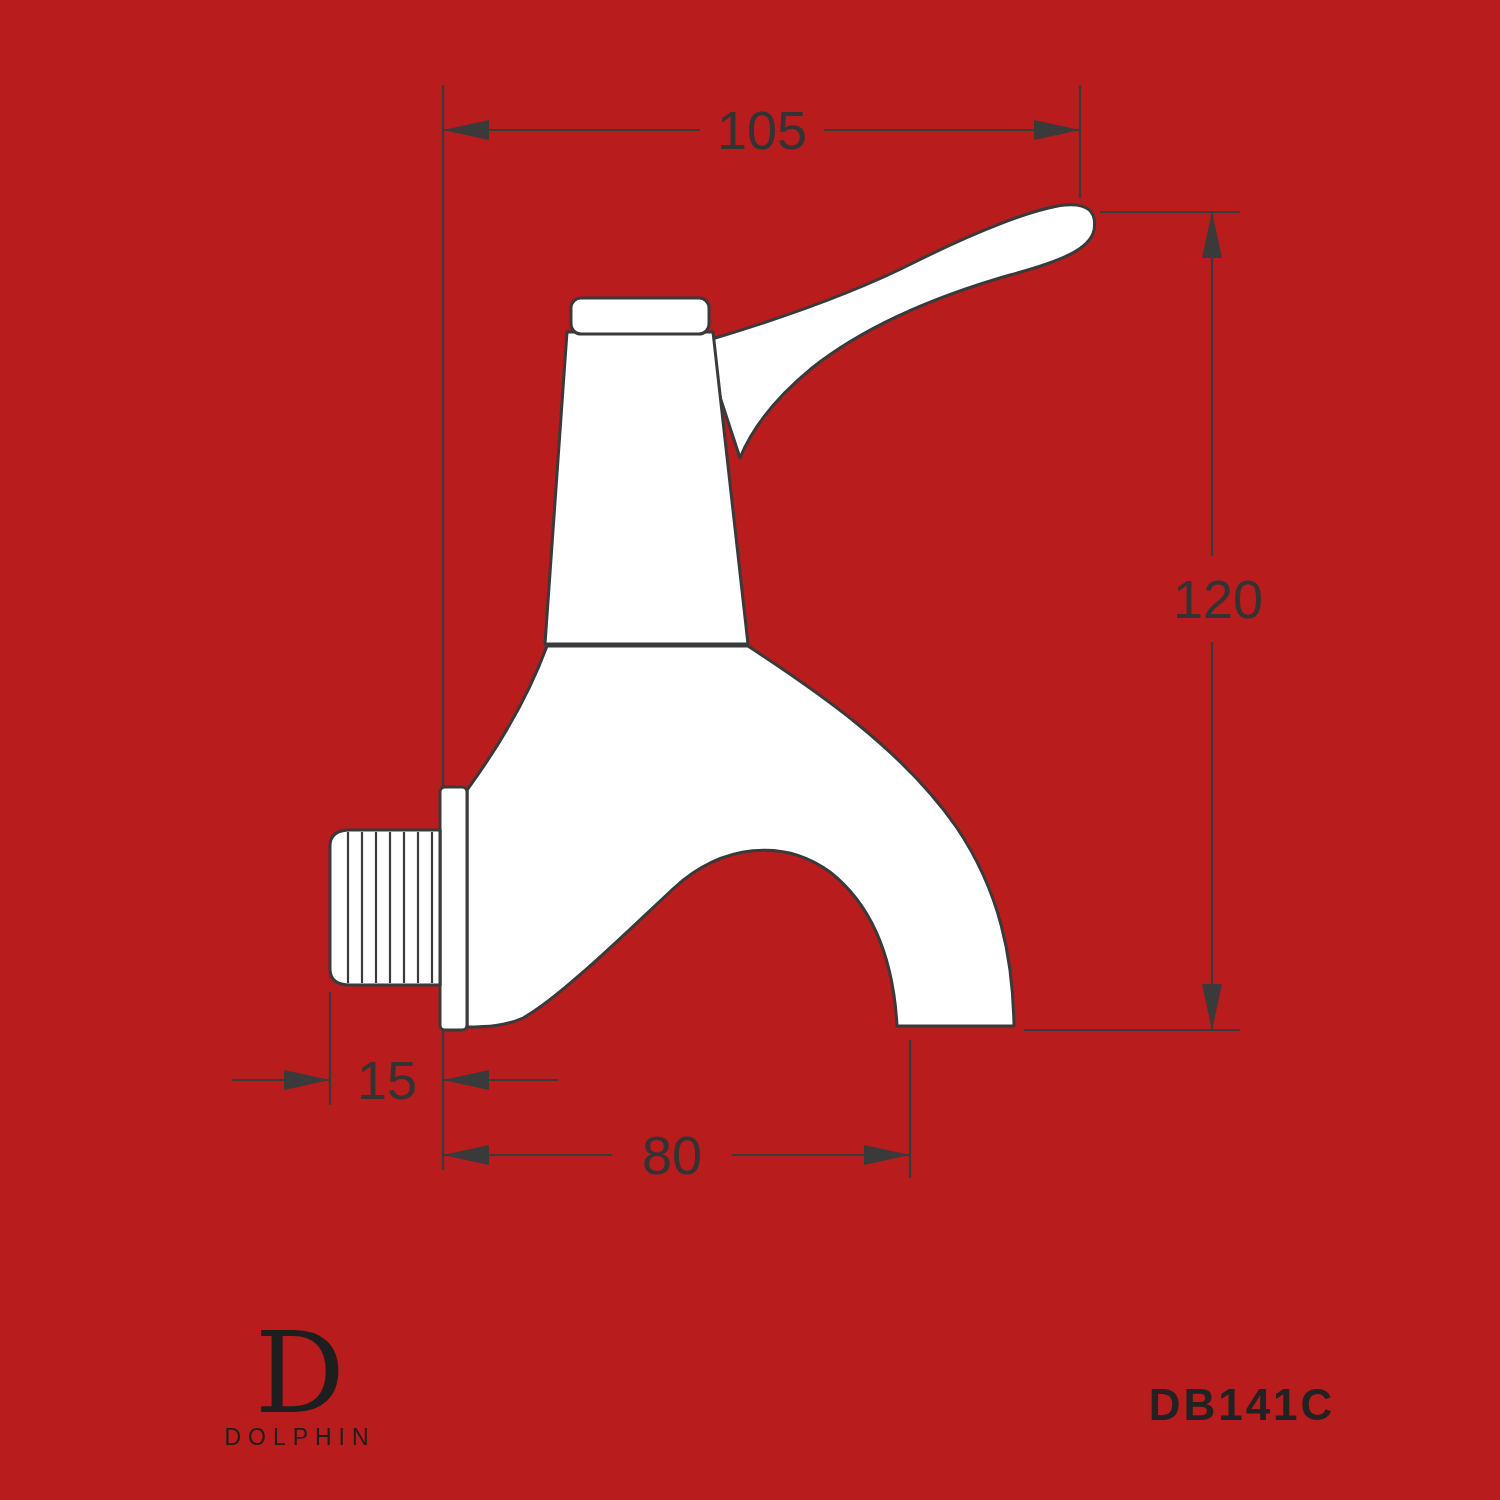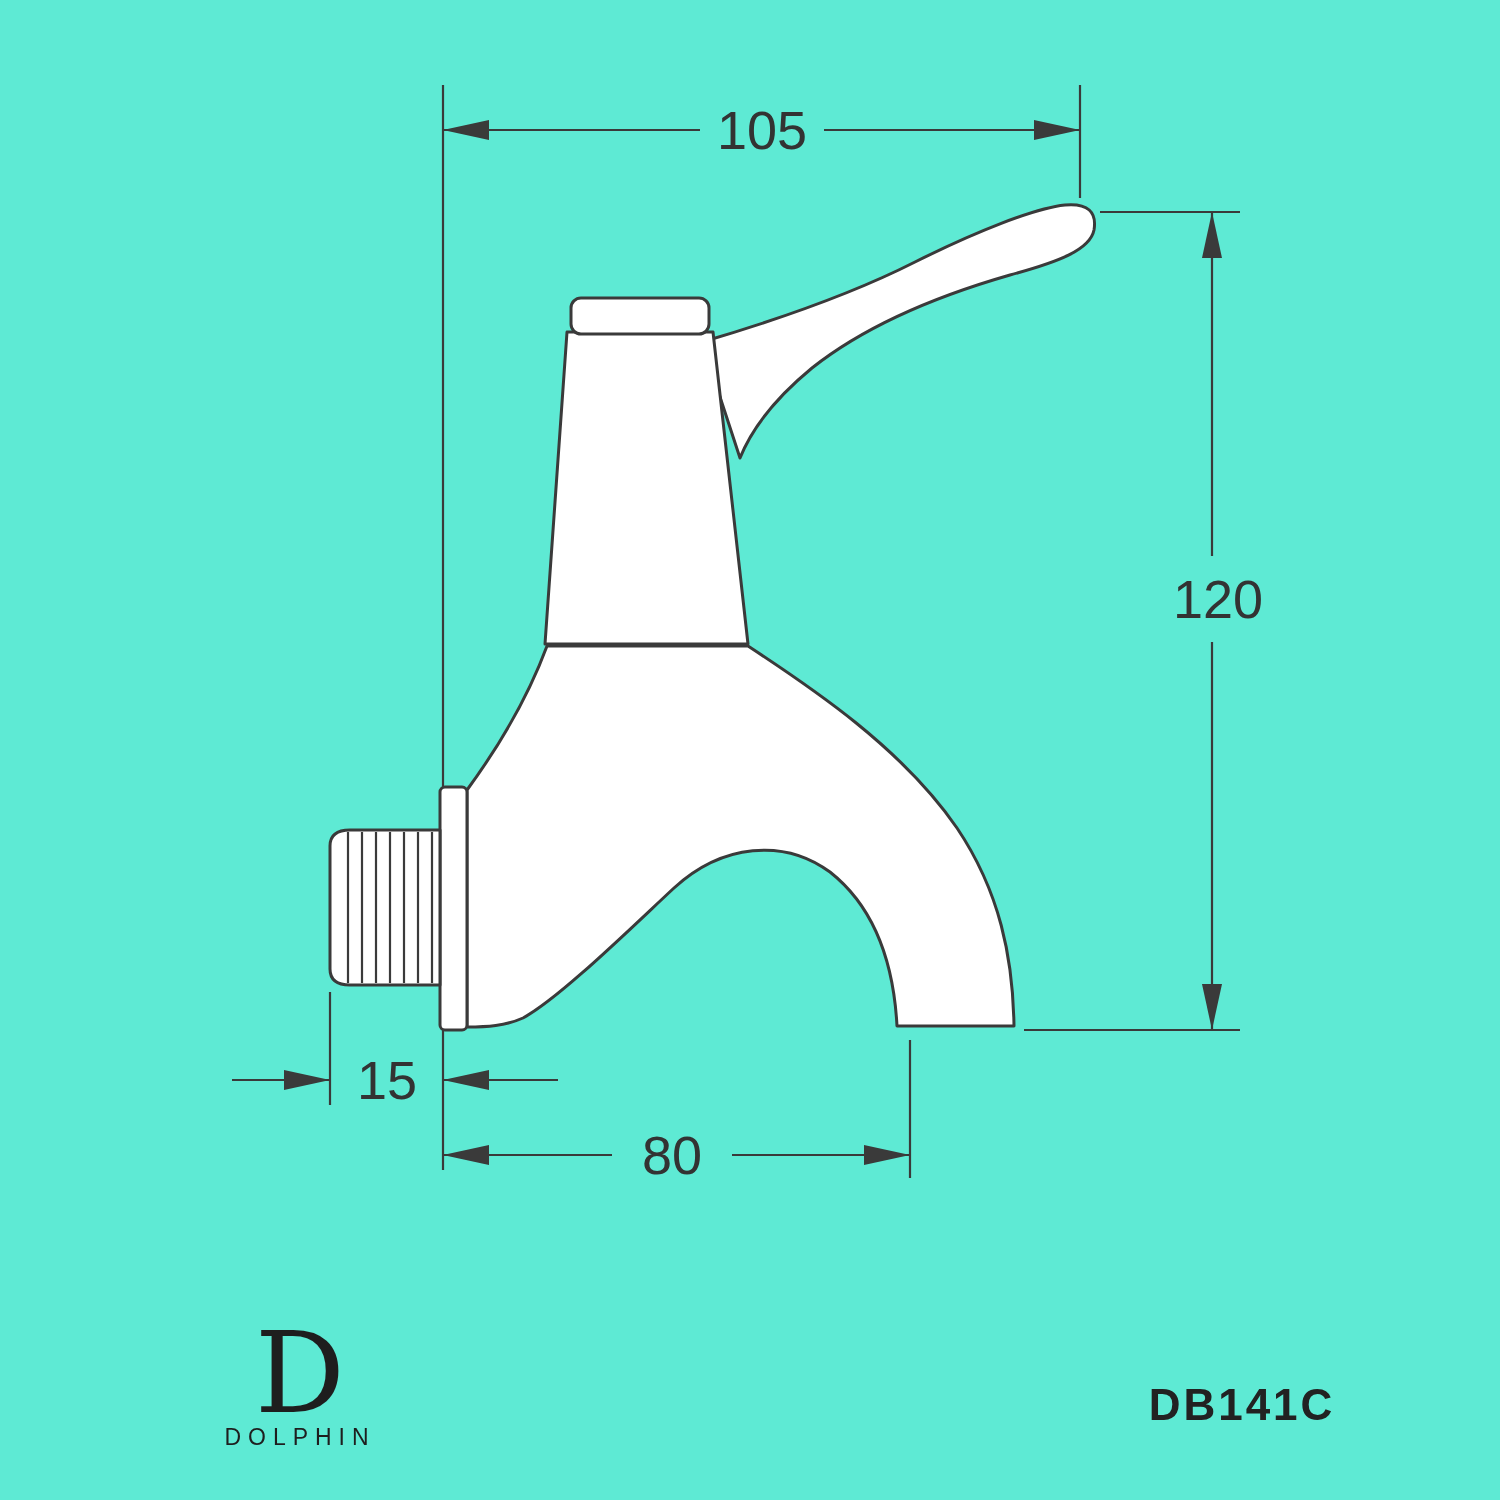--- a/index.html
+++ b/index.html
@@ -1,16 +1,16 @@
 <!DOCTYPE html>
 <html><head>
 <meta charset="utf-8">
 <style>
   html, body { margin:0; padding:0; background:#ffffff; }
-  .canvas { width:1500px; height:1500px; position:relative; background:#5eead4; overflow:hidden; }
+  .canvas { width:1500px; height:1500px; position:relative; background:#b91c1c; overflow:hidden; }
   svg { display:block; }
   .shape   { fill:#ffffff; stroke:#3a3a3a; stroke-width:3; stroke-linejoin:round; stroke-linecap:round; }
   .ext     { stroke:#3a3a3a; stroke-width:2.2; fill:none; }
   .dimline { stroke:#3a3a3a; stroke-width:2.2; fill:none; }
   .arrow   { fill:#3a3a3a; stroke:none; }
   .thread  { stroke:#3a3a3a; stroke-width:2.2; }
   .dimtext { font-family:"Liberation Sans", sans-serif; font-size:54px; fill:#333333; text-anchor:middle; }
   .monogram  { font-family:"DejaVu Serif", serif; font-size:112px; fill:#1e1e1e; text-anchor:middle; }
   .brandname { font-family:"Liberation Sans", sans-serif; font-size:23px; letter-spacing:7px; fill:#1e1e1e; text-anchor:middle; }
   .prodcode  { font-family:"Liberation Sans", sans-serif; font-size:44px; font-weight:bold; letter-spacing:3px; fill:#222222; text-anchor:middle; }

